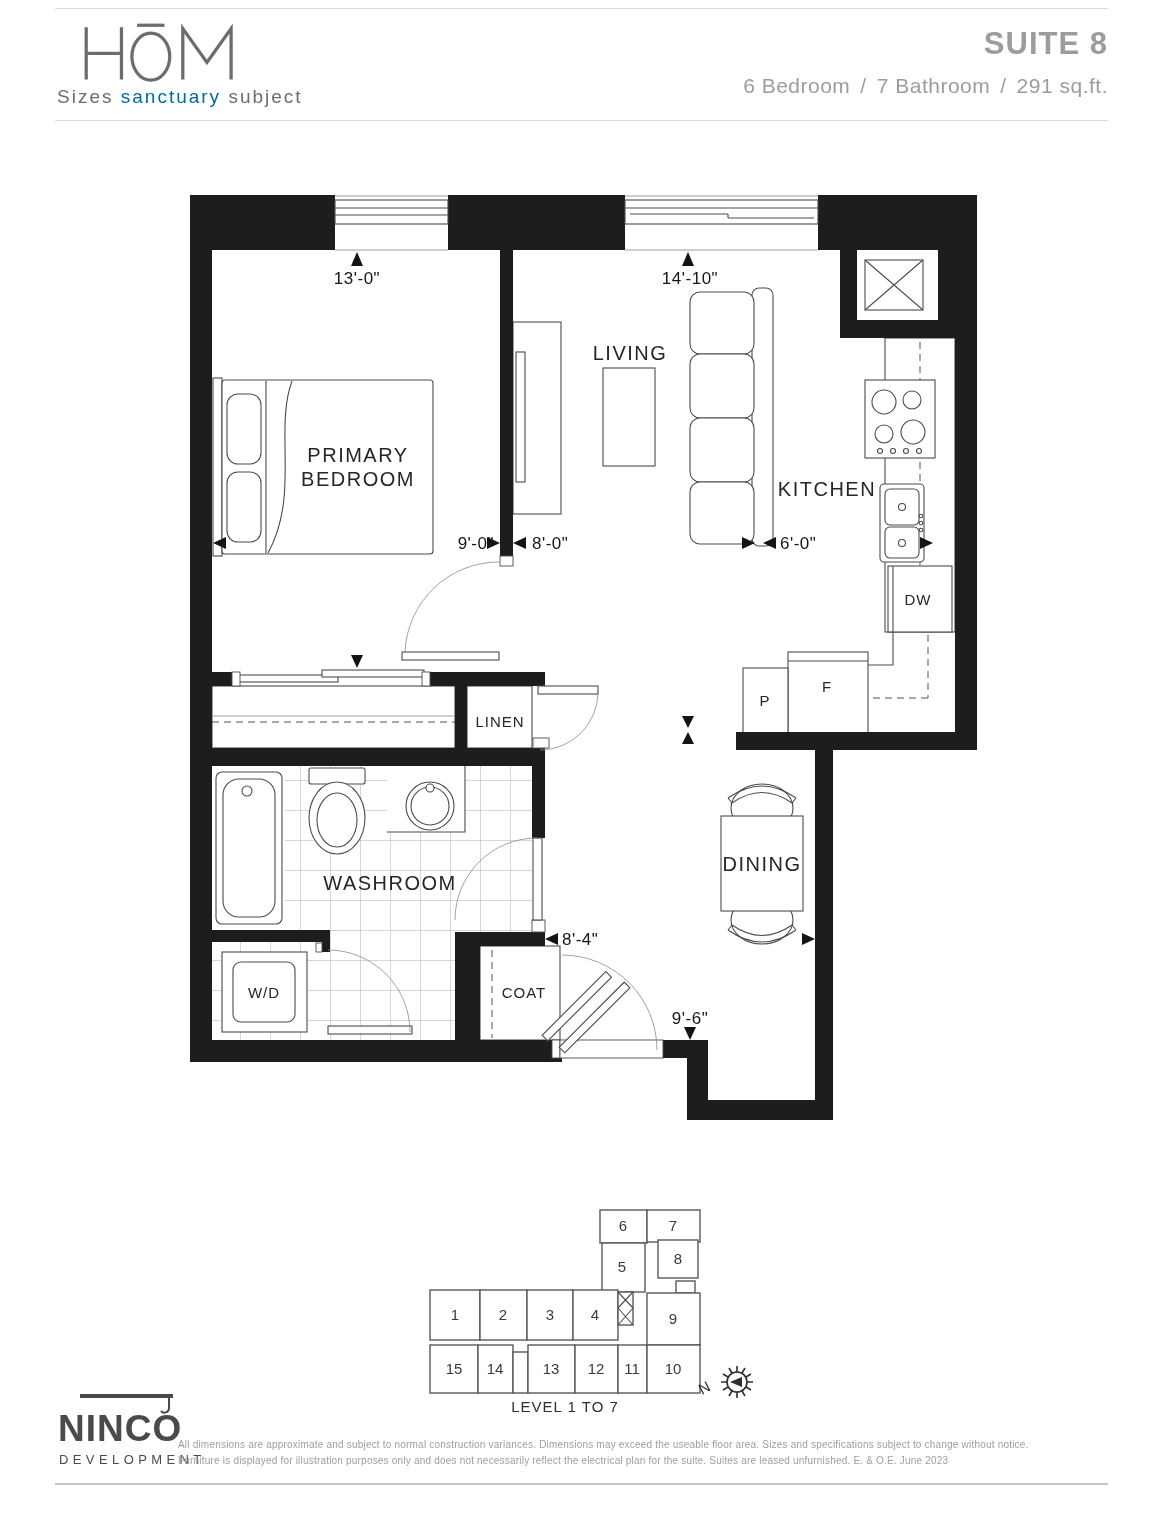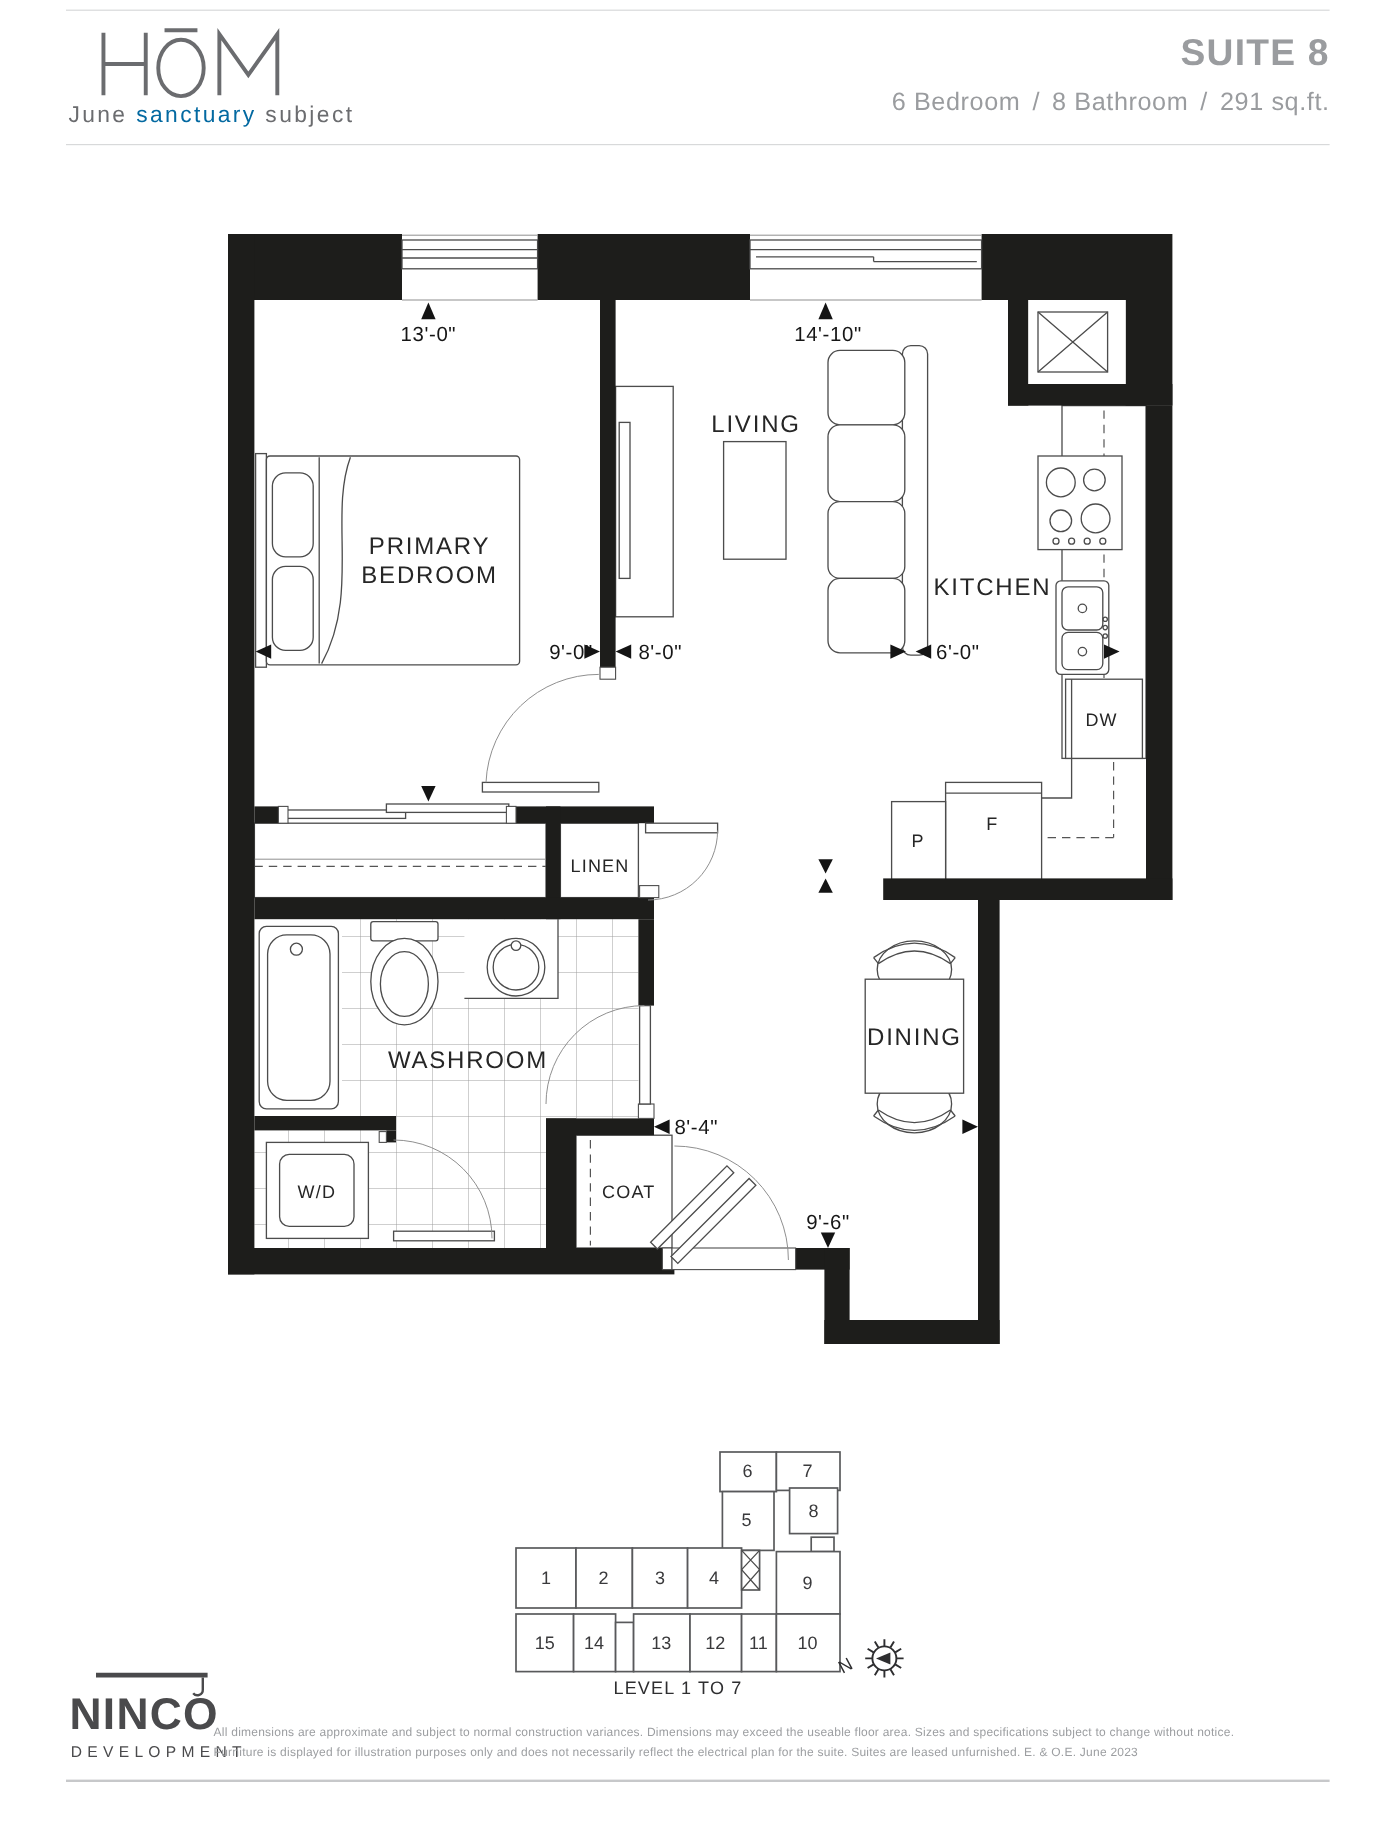--- a/index.html
+++ b/index.html
@@ -54,27 +54,27 @@
 
   <svg class="logo-svg" width="200" height="62" viewBox="0 0 236 95" aria-label="HŌM">
     <g fill="none" stroke="#6b6c6f" stroke-width="5">
       <path d="M8 8 V88 M8 48 H62 M62 8 V88"></path>
       <ellipse cx="107" cy="53" rx="29" ry="36"></ellipse>
       <path d="M86 5 H128"></path>
       <path d="M156 88 V10 L193 62 L230 10 V88"></path>
     </g>
   </svg>
   <div class="tagline">
-    <span>June</span>
+    <span>Sizes</span>
     <span class="lt">sanctuary</span>
     <span>subject</span>
   </div>
   <div class="suite-title">SUITE 8</div>
   <div class="suite-specs">
-    <span>6 Bedroom</span><span class="sep">/</span><span>8 Bathroom</span><span class="sep">/</span><span>291 sq.ft.</span>
+    <span>6 Bedroom</span><span class="sep">/</span><span>7 Bathroom</span><span class="sep">/</span><span>291 sq.ft.</span>
   </div>
   <div class="hairline header-bottom"></div>
 
   <svg class="plan-svg" viewBox="0 0 1163 1536">
     <defs>
       <pattern id="tile" width="30" height="30" patternUnits="userSpaceOnUse">
         <path d="M30 0 H0 V30" fill="none" stroke="#9a9a9a" stroke-width="0.8"></path>
       </pattern>
       <pattern id="hatchV" width="4" height="12" patternUnits="userSpaceOnUse">
         <path d="M2 0 V12" stroke="#58595b" stroke-width="1"></path>

